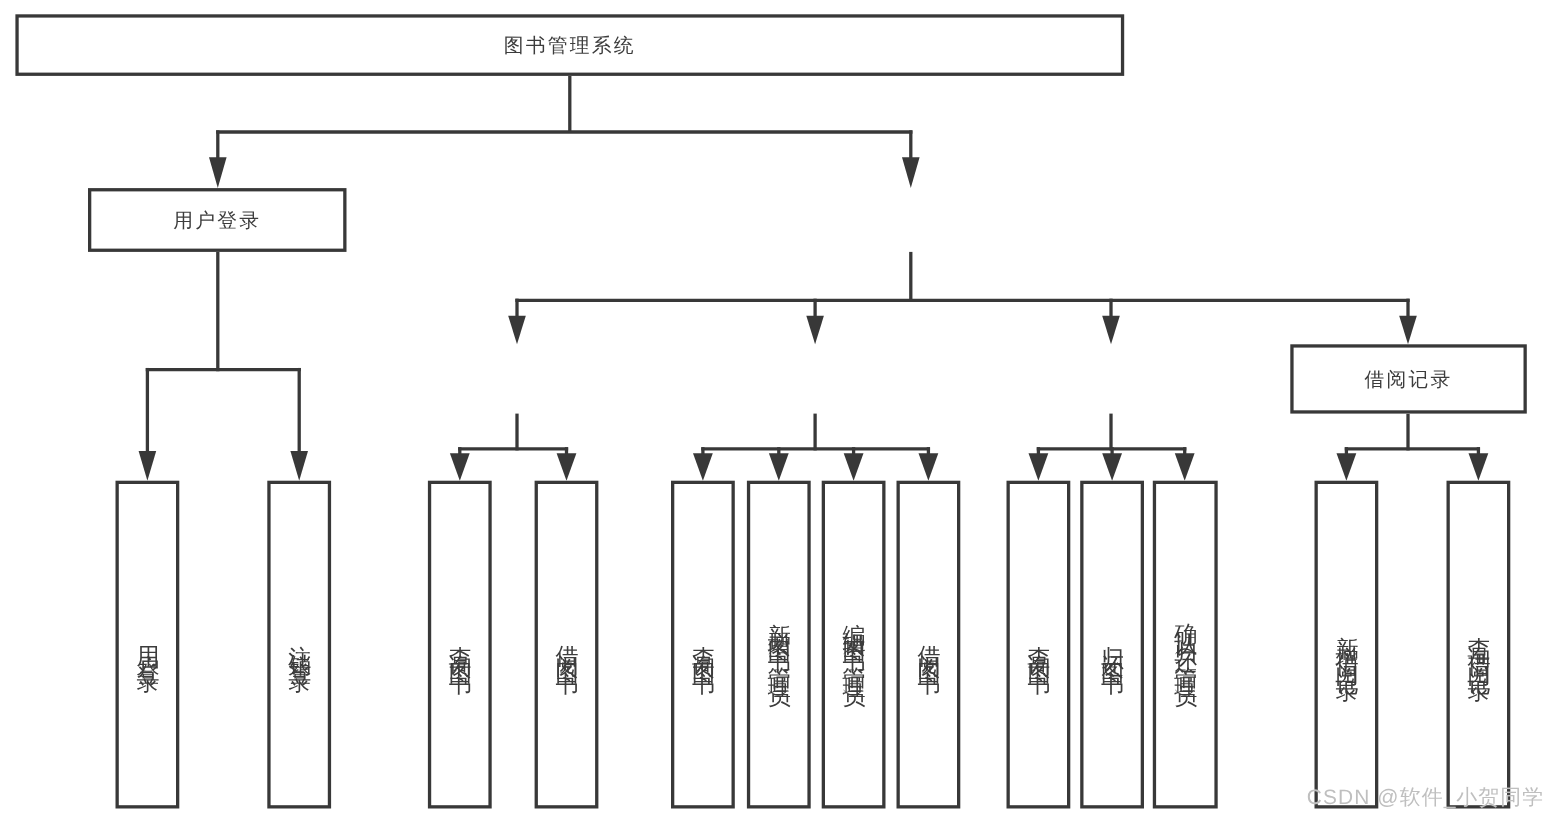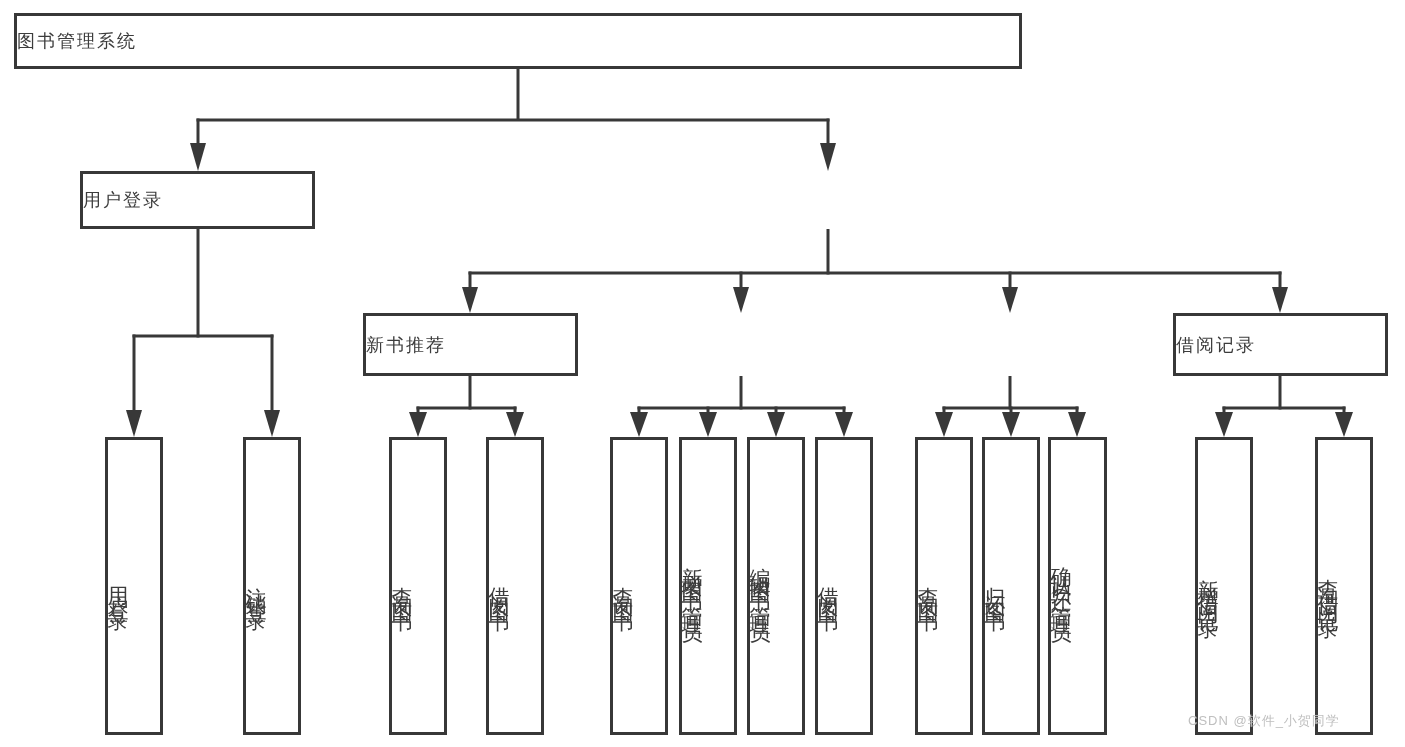--- a/index.html
+++ b/index.html
@@ -15,41 +15,41 @@
     width:1405px;height:747px;
     background:var(--bg);
     overflow:hidden;
   }
   #connectors{position:absolute;left:0;top:0;z-index:1;}
   .node{
     position:absolute;
     box-sizing:border-box;
     border:3px solid var(--line);
     background:#fff;
-    display:flex;align-items:center;
+    display:flex;align-items:center;justify-content:center;
     color:var(--text);
     z-index:2;
   }
   .hbox span{
     font-size:18px;
     letter-spacing:2px;
     white-space:nowrap;
     line-height:1;
   }
   .vbox span{
     writing-mode:vertical-rl;
     text-orientation:mixed;
     font-size:21px;
     letter-spacing:8px;
     line-height:1;
   }
   #watermark{
     position:absolute;
     left:1188px;top:712px;
-    font-size:13px;
+    font-size:19px;
     letter-spacing:1px;
     color:var(--wm);
     white-space:nowrap;
     z-index:5;
     text-shadow:0 0 1px rgba(255,255,255,.6);
   }
 </style>
 </head>
 <body>
 
@@ -126,23 +126,20 @@
   </svg>
 
   <div class="node hbox" style="left:14px;top:13px;width:1008px;height:56px">
     <span>图书管理系统</span>
   </div>
 
   <div class="node hbox" style="left:80px;top:171px;width:235px;height:58px">
     <span>用户登录</span>
   </div>
 
-  <div class="node hbox" style="left:363px;top:313px;width:215px;height:63px">
-    <span>新书推荐</span>
-  </div>
   <div class="node hbox" style="left:1173px;top:313px;width:215px;height:63px">
     <span>借阅记录</span>
   </div>
 
   <div class="node vbox" style="left:105px;top:437px;width:58px;height:298px">
     <span>用户登录</span>
   </div>
   <div class="node vbox" style="left:243px;top:437px;width:58px;height:298px">
     <span>注销登录</span>
   </div>

